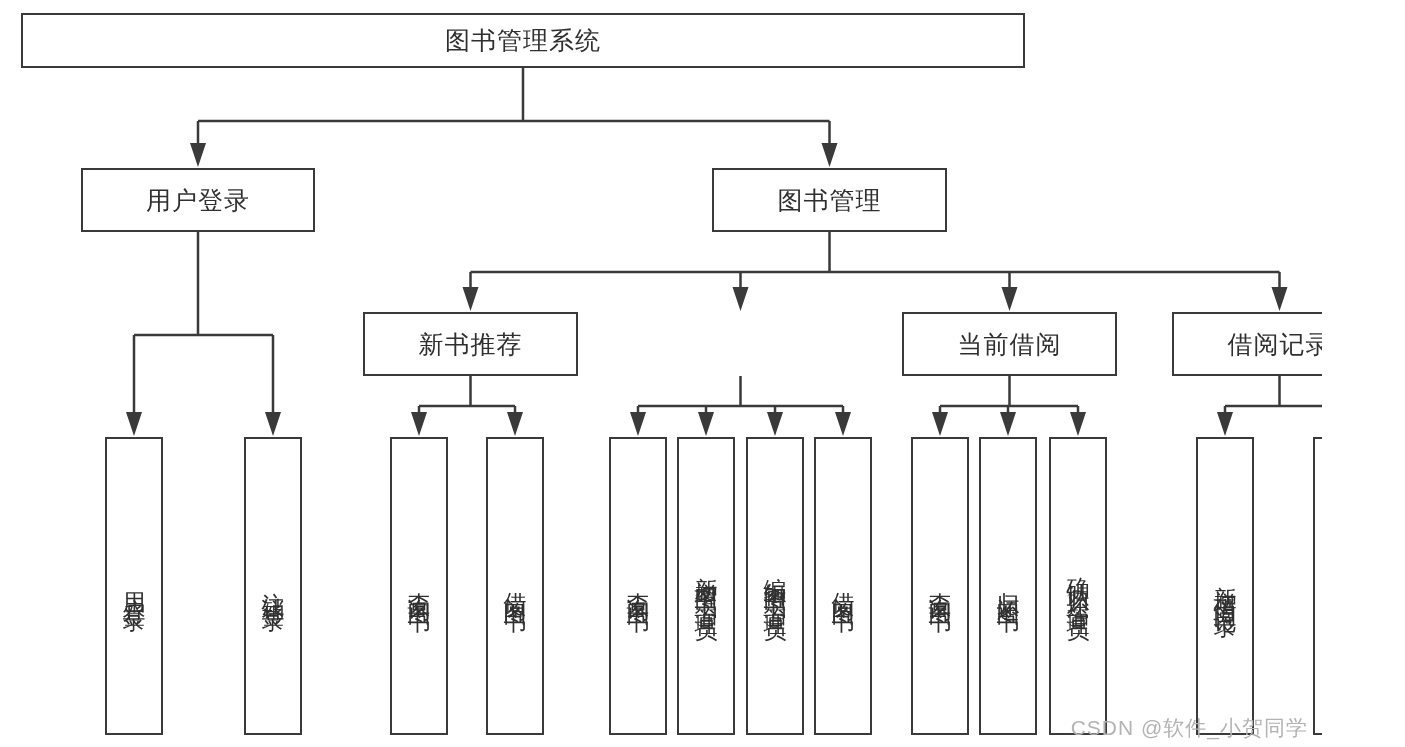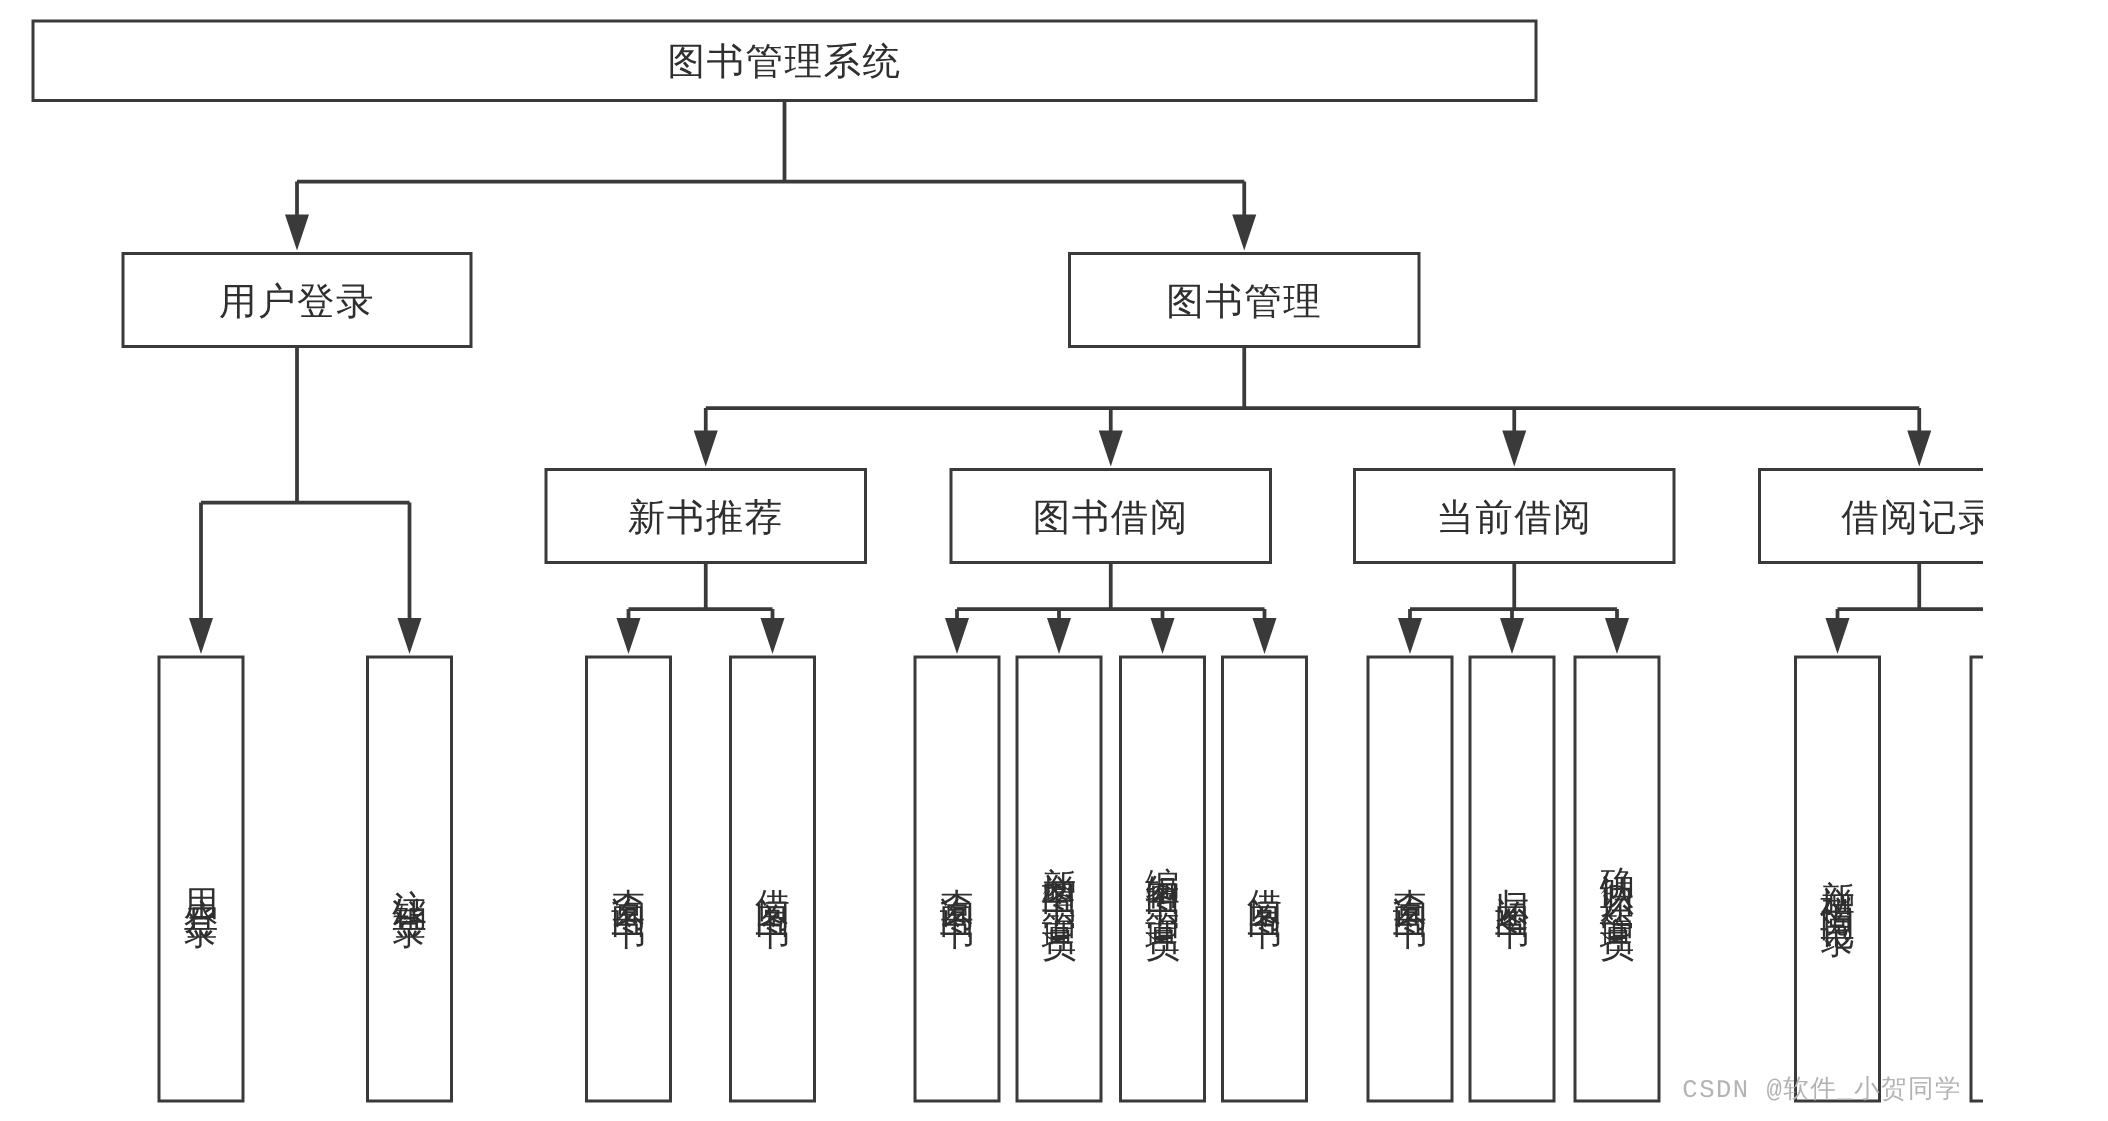--- a/index.html
+++ b/index.html
@@ -50,26 +50,25 @@
     text-orientation: mixed;
     font-size: 23px;
     letter-spacing: 6px;
     line-height: 1;
     white-space: nowrap;
   }
   .watermark {
     position: absolute;
     top: 714px;
     right: 14px;
-    font-size: 17px;
+    font-size: 21px;
     color: #b3b3b3;
     letter-spacing: 1px;
     z-index: 5;
     white-space: nowrap;
-    font-family: Liberation Mono, monospace;
   }
 </style>
 </head>
 <body>
 
 <div id="stage">
 
   <svg id="connectors" width="1405" height="747" viewBox="0 0 1405 747">
 
     <g>
@@ -115,23 +114,20 @@
   <div class="node hbox" style="left:81px;top:168px;width:234px;height:64px">
     <span>用户登录</span>
   </div>
   <div class="node hbox" style="left:363px;top:312px;width:215px;height:64px">
     <span>新书推荐</span>
   </div>
 
   <div class="node hbox" style="left:712px;top:168px;width:235px;height:64px">
     <span>图书管理</span>
   </div>
-  <div class="node hbox" style="left:633px;top:312px;width:215px;height:64px">
-    <span>图书借阅</span>
-  </div>
   <div class="node hbox" style="left:902px;top:312px;width:215px;height:64px">
     <span>当前借阅</span>
   </div>
   <div class="node hbox" style="left:1172px;top:312px;width:215px;height:64px">
     <span>借阅记录</span>
   </div>
 
   <div class="node vbox" style="left:105px;top:437px;width:58px;height:298px">
     <span>用户登录</span>
   </div>

